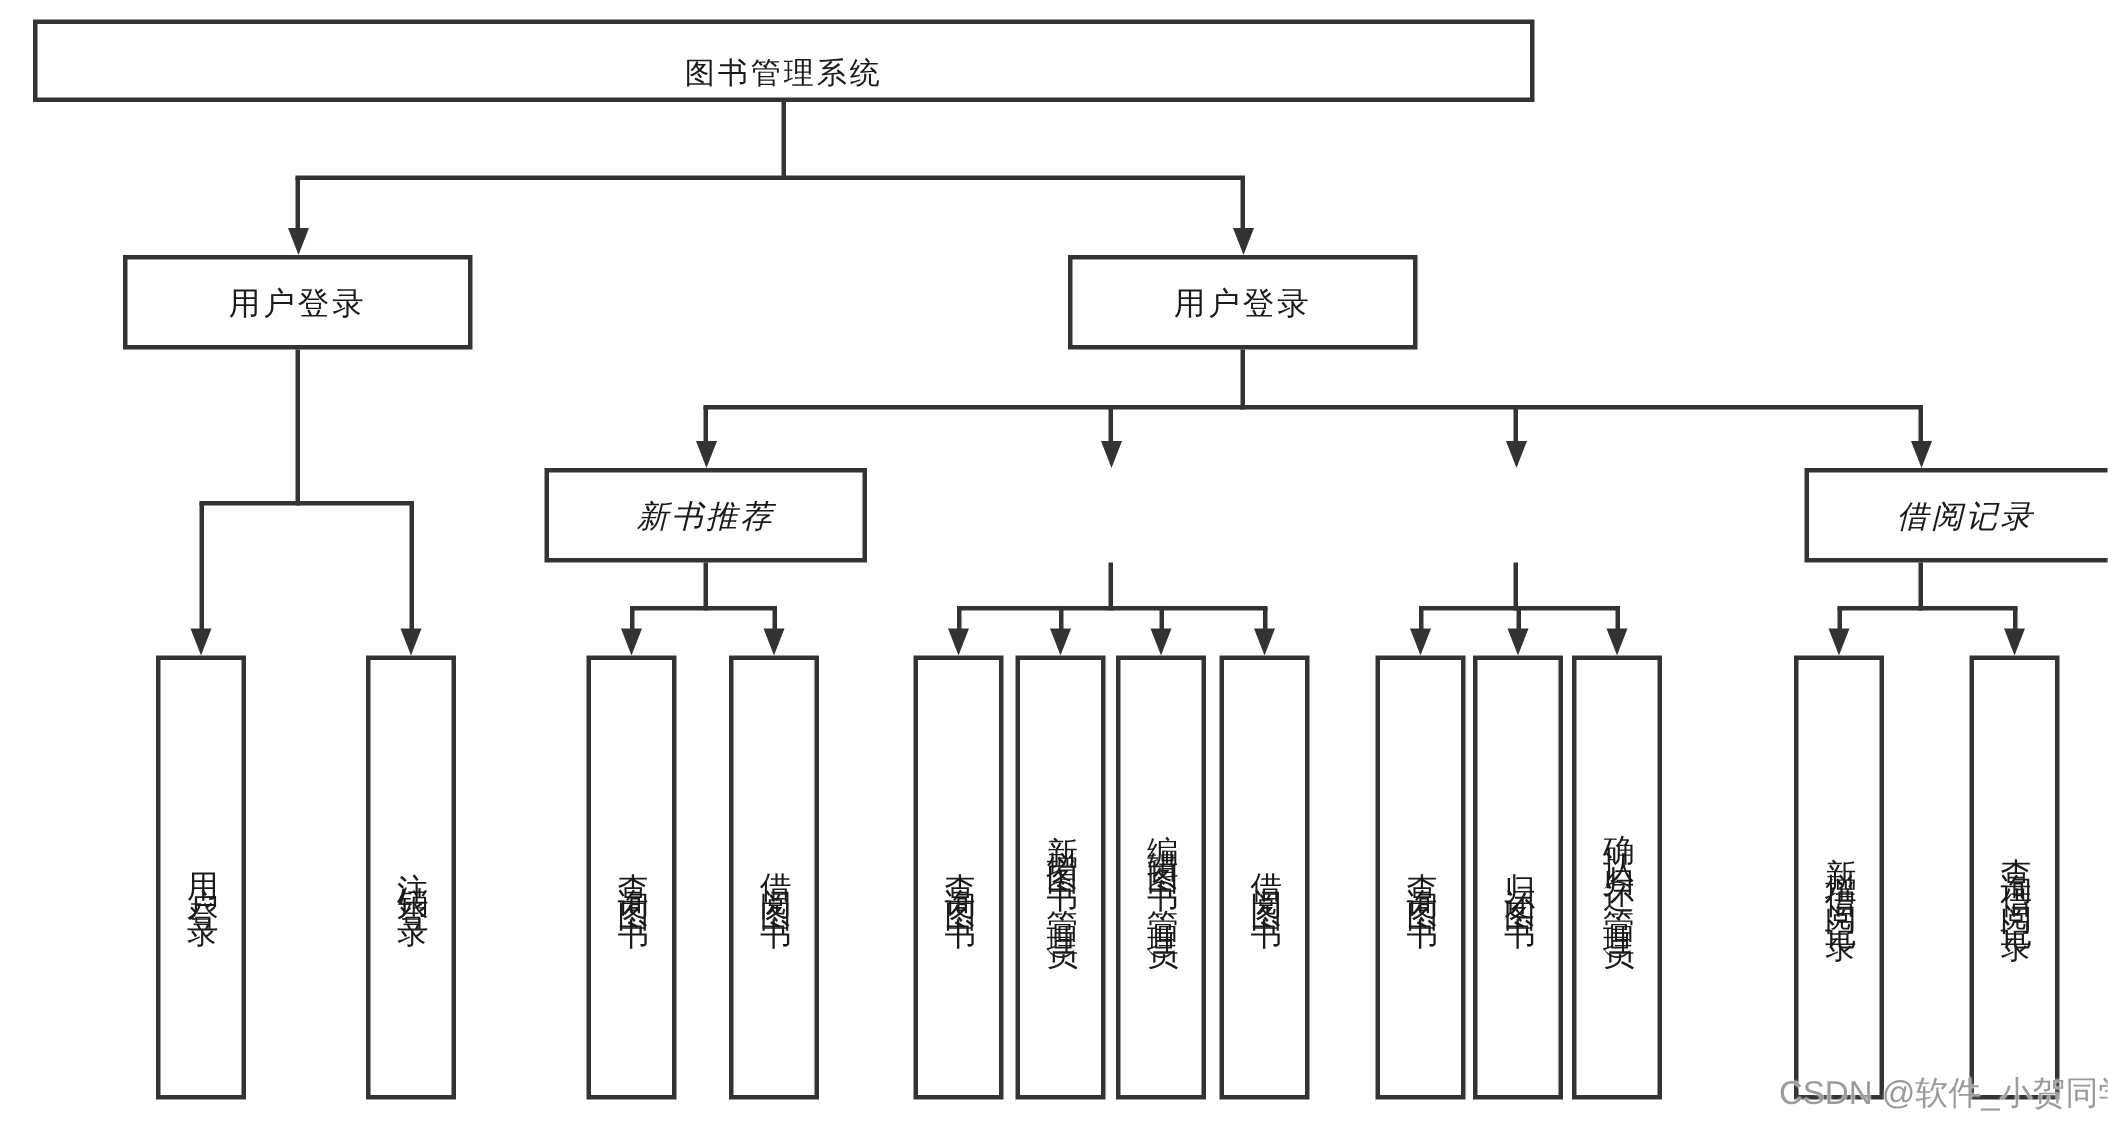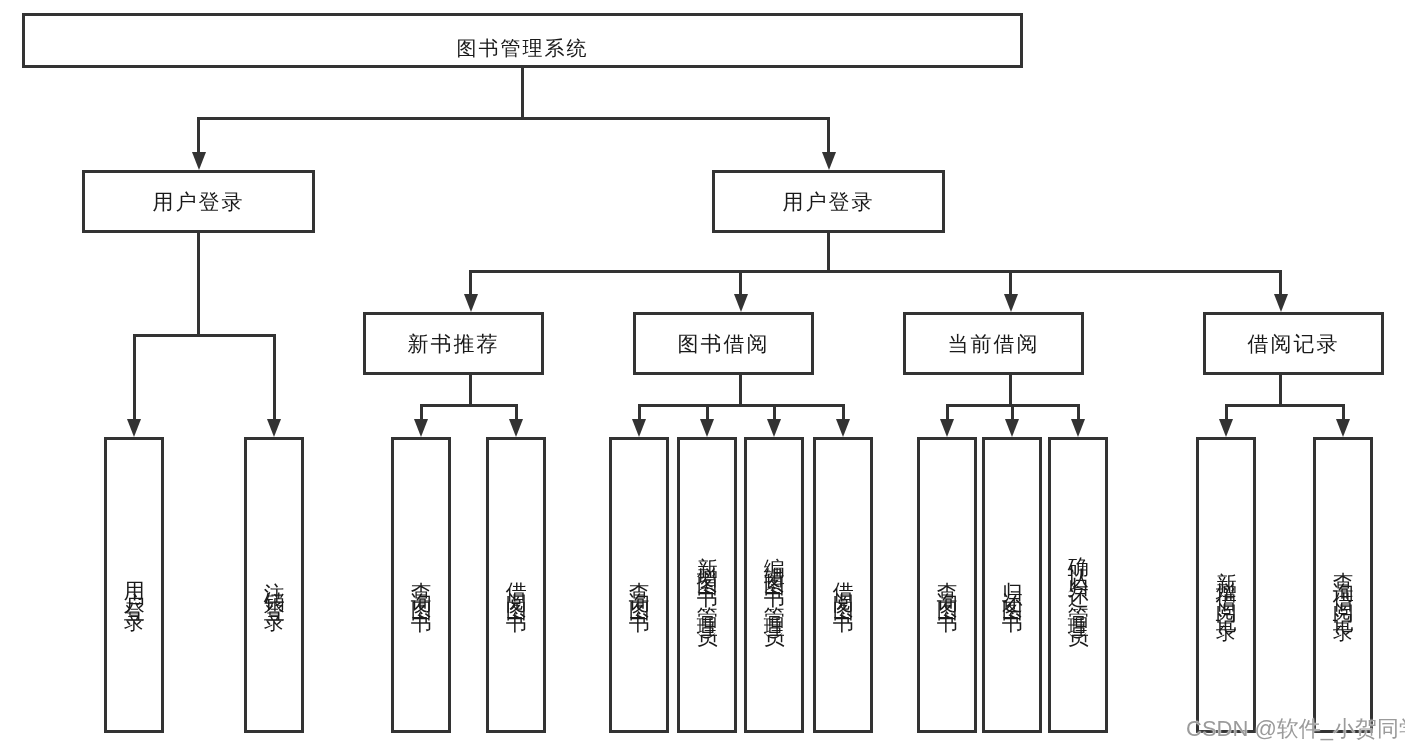--- a/index.html
+++ b/index.html
@@ -25,21 +25,21 @@
     position: absolute;
     background: #fff;
     border: 3px solid var(--border);
     display: flex;
     align-items: center;
     justify-content: center;
     color: var(--text);
   }
   .lvl1 { left: 22px; top: 13px; width: 1001px; height: 55px; }
   .lvl2 { top: 170px; width: 233px; height: 63px; }
-  .lvl3 { top: 312px; width: 181px; height: 63px; }
+  .lvl3 { top: 312px; width: 215px; height: 63px; font-style: italic; }
   .lvl4 { top: 437px; width: 60px; height: 296px; }
   .h-label { font-size: 21px; letter-spacing: 2px; white-space: nowrap; }
   .lvl1 .h-label { font-size: 20px; margin-top: 16px; }
   .v-label {
     writing-mode: vertical-rl;
     text-orientation: mixed;
     font-size: 21px;
     letter-spacing: 10px;
     line-height: 1.25;
     white-space: nowrap;
@@ -77,26 +77,20 @@
 
   <div class="box lvl2" style="left:82px">
     <span class="h-label">用户登录</span>
   </div>
   <div class="box lvl2" style="left:712px">
     <span class="h-label">用户登录</span>
   </div>
 
   <div class="box lvl3" style="left:363px">
     <span class="h-label">新书推荐</span>
-  </div>
-  <div class="box lvl3" style="left:633px">
-    <span class="h-label">图书借阅</span>
-  </div>
-  <div class="box lvl3" style="left:903px">
-    <span class="h-label">当前借阅</span>
   </div>
   <div class="box lvl3" style="left:1203px">
     <span class="h-label">借阅记录</span>
   </div>
 
   <div class="box lvl4" style="left:104px">
     <span class="v-label">用户登录</span>
   </div>
   <div class="box lvl4" style="left:244px">
     <span class="v-label">注销登录</span>

